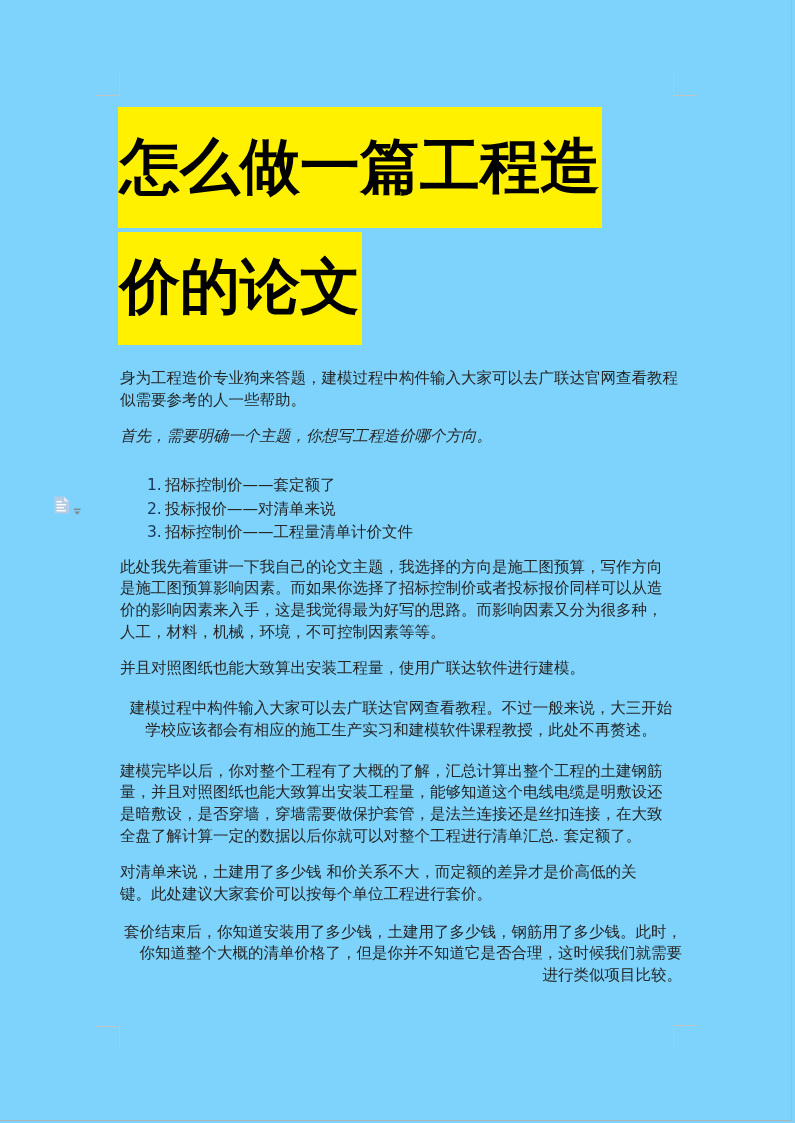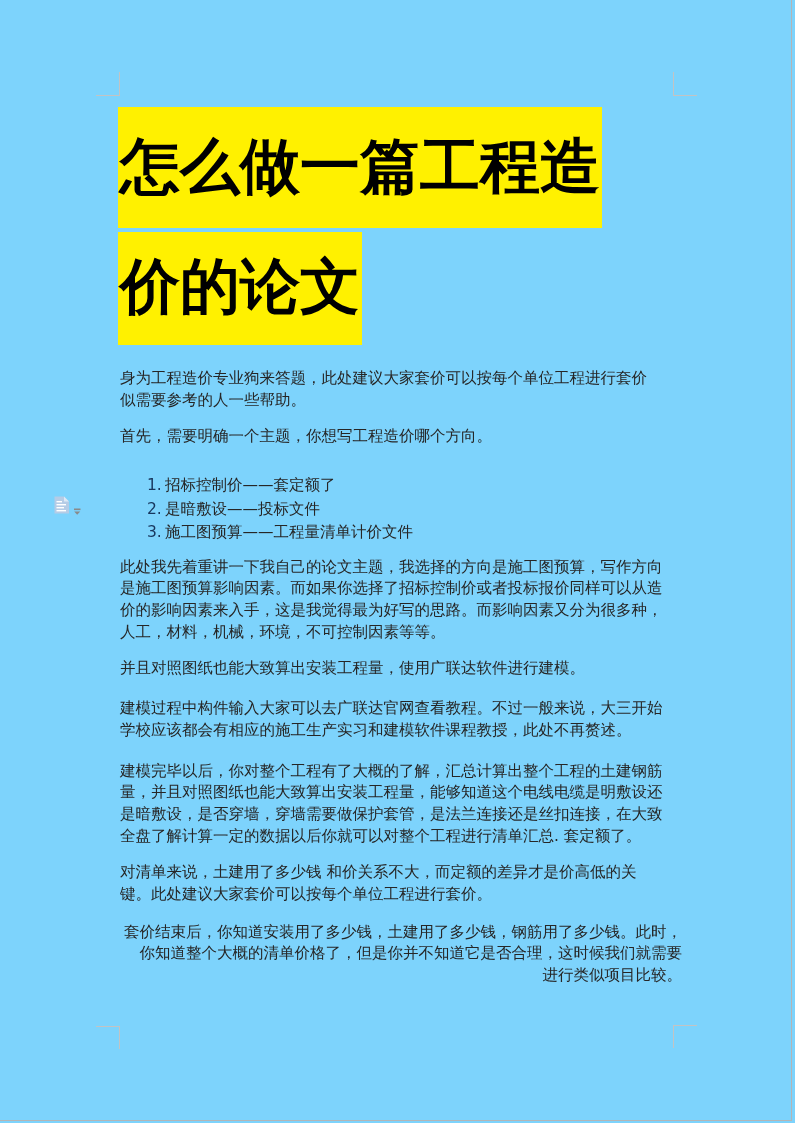--- a/index.html
+++ b/index.html
@@ -46,25 +46,25 @@
   .title-line.l1 span { min-width: 480px; height: 121px; line-height: 119px; }
   .title-line.l2 span { min-width: 240px; height: 113px; line-height: 108px; margin-top: 4px; }
 
   
   .content {
     position: absolute; left: 120px; top: 368px; width: 562px;
     font-size: 15.5px; line-height: 21.7px;
     color: var(--body-text, #262626);
   }
   .content p { margin: 0; white-space: pre-line; }
-  .p2 { margin-top: 15px !important; }
+  .p2 { margin-top: 15px !important; font-style: italic; }
   .p3 { margin-top: 12px !important; }
   .p4 { margin-top: 14px !important; }
   .p5 { margin-top: 15px !important; }
-  .p6 { margin-top: 18px !important; }
+  .p6 { margin-top: 18px !important; text-align: center; }
   .p7 { margin-top: 19px !important; }
   .p8 { margin-top: 15px !important; }
   .p9 { margin-top: 16px !important; text-align: right; }
 
   ol.numbered { list-style: none; margin: 26px 0 0 0; padding: 0 0 0 27px; }
   ol.numbered li { display: flex; line-height: 23.5px; }
   ol.numbered .num {
     width: 18px; flex: 0 0 18px;
     color: var(--list-number, #17365D);
   }
@@ -109,36 +109,36 @@
       </svg>
     </span>
   </div>
 
   <h1 class="title-block" style="margin:0;">
     <span class="title-line l1"><span>怎么做一篇工程造</span></span>
     <span class="title-line l2"><span>价的论文</span></span>
   </h1>
 
   <div class="content">
-    <p class="p1">身为工程造价专业狗来答题，此处建议大家套价可以按每个单位工程进行套价
+    <p class="p1">身为工程造价专业狗来答题，建模过程中构件输入大家可以去广联达官网查看教程
 似需要参考的人一些帮助。</p>
     <p class="p2">首先，需要明确一个主题，你想写工程造价哪个方向。</p>
 
     <ol class="numbered">
       <li>
         <span class="num">1.</span>
         <span class="txt">招标控制价——套定额了</span>
       </li>
       <li>
         <span class="num">2.</span>
-        <span class="txt">是暗敷设——投标文件</span>
+        <span class="txt">投标报价——对清单来说</span>
       </li>
       <li>
         <span class="num">3.</span>
-        <span class="txt">施工图预算——工程量清单计价文件</span>
+        <span class="txt">招标控制价——工程量清单计价文件</span>
       </li>
     </ol>
 
     <p class="p3">此处我先着重讲一下我自己的论文主题，我选择的方向是施工图预算，写作方向
 是施工图预算影响因素。而如果你选择了招标控制价或者投标报价同样可以从造
 价的影响因素来入手，这是我觉得最为好写的思路。而影响因素又分为很多种，
 人工，材料，机械，环境，不可控制因素等等。</p>
     <p class="p5">并且对照图纸也能大致算出安装工程量，使用广联达软件进行建模。</p>
     <p class="p6">建模过程中构件输入大家可以去广联达官网查看教程。不过一般来说，大三开始
 学校应该都会有相应的施工生产实习和建模软件课程教授，此处不再赘述。</p>

